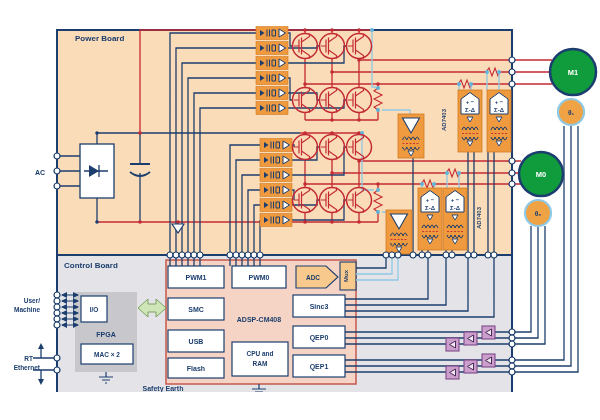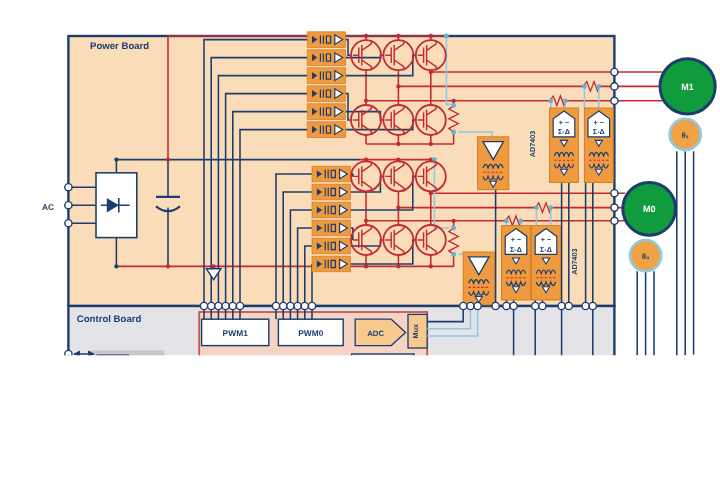--- a/index.html
+++ b/index.html
@@ -1,16 +1,16 @@
 <!DOCTYPE html>
 <html><head>
 <meta charset="utf-8">
 <style>
   html,body{margin:0;padding:0;background:#fff;}
-  .stage{position:relative;width:600px;height:296px;font-family:"Liberation Sans",sans-serif;overflow:hidden;border-radius:26px;}
+  .stage{position:relative;width:600px;height:392px;font-family:"Liberation Sans",sans-serif;overflow:hidden;border-radius:26px;}
   svg{display:block;}
   text{fill:#1c3e6e;font-weight:bold;font-family:"Liberation Sans",sans-serif;}
   .w{fill:#ffffff;}
 </style>
 </head>
 <body>
 
 <div class="stage">
 <svg width="600" height="420" viewBox="0 0 600 420">
   <defs>

